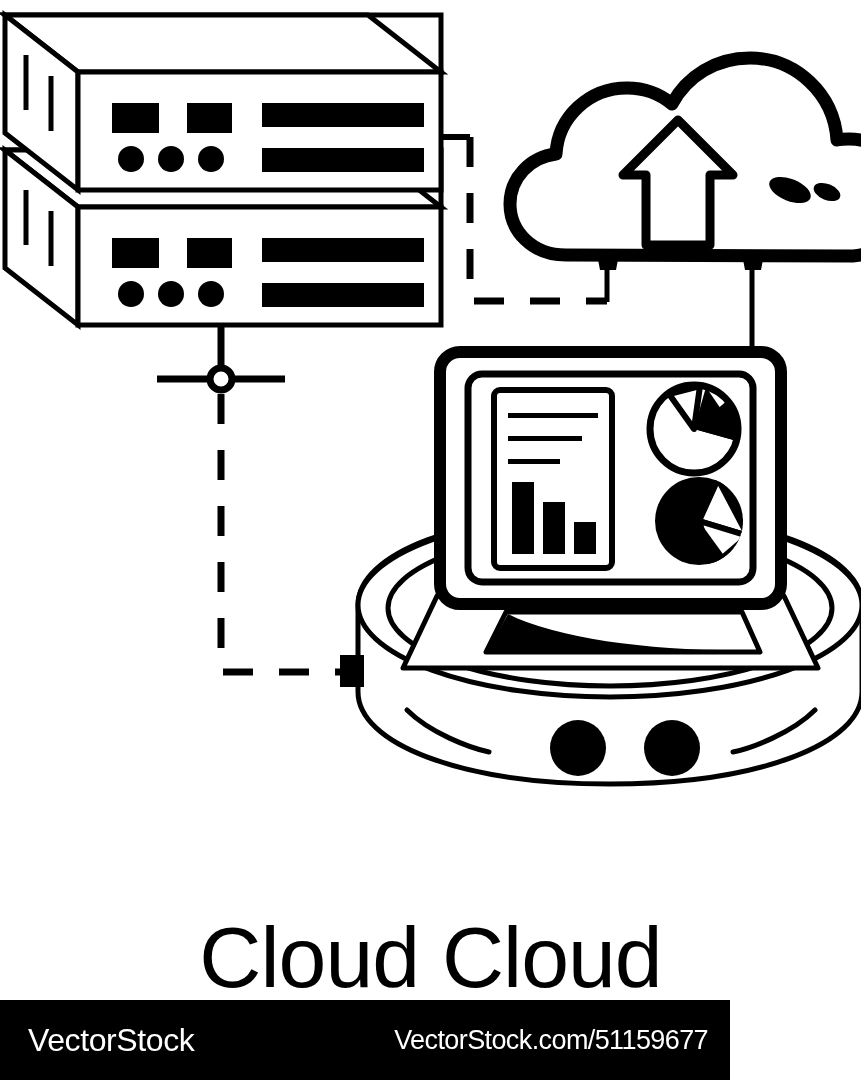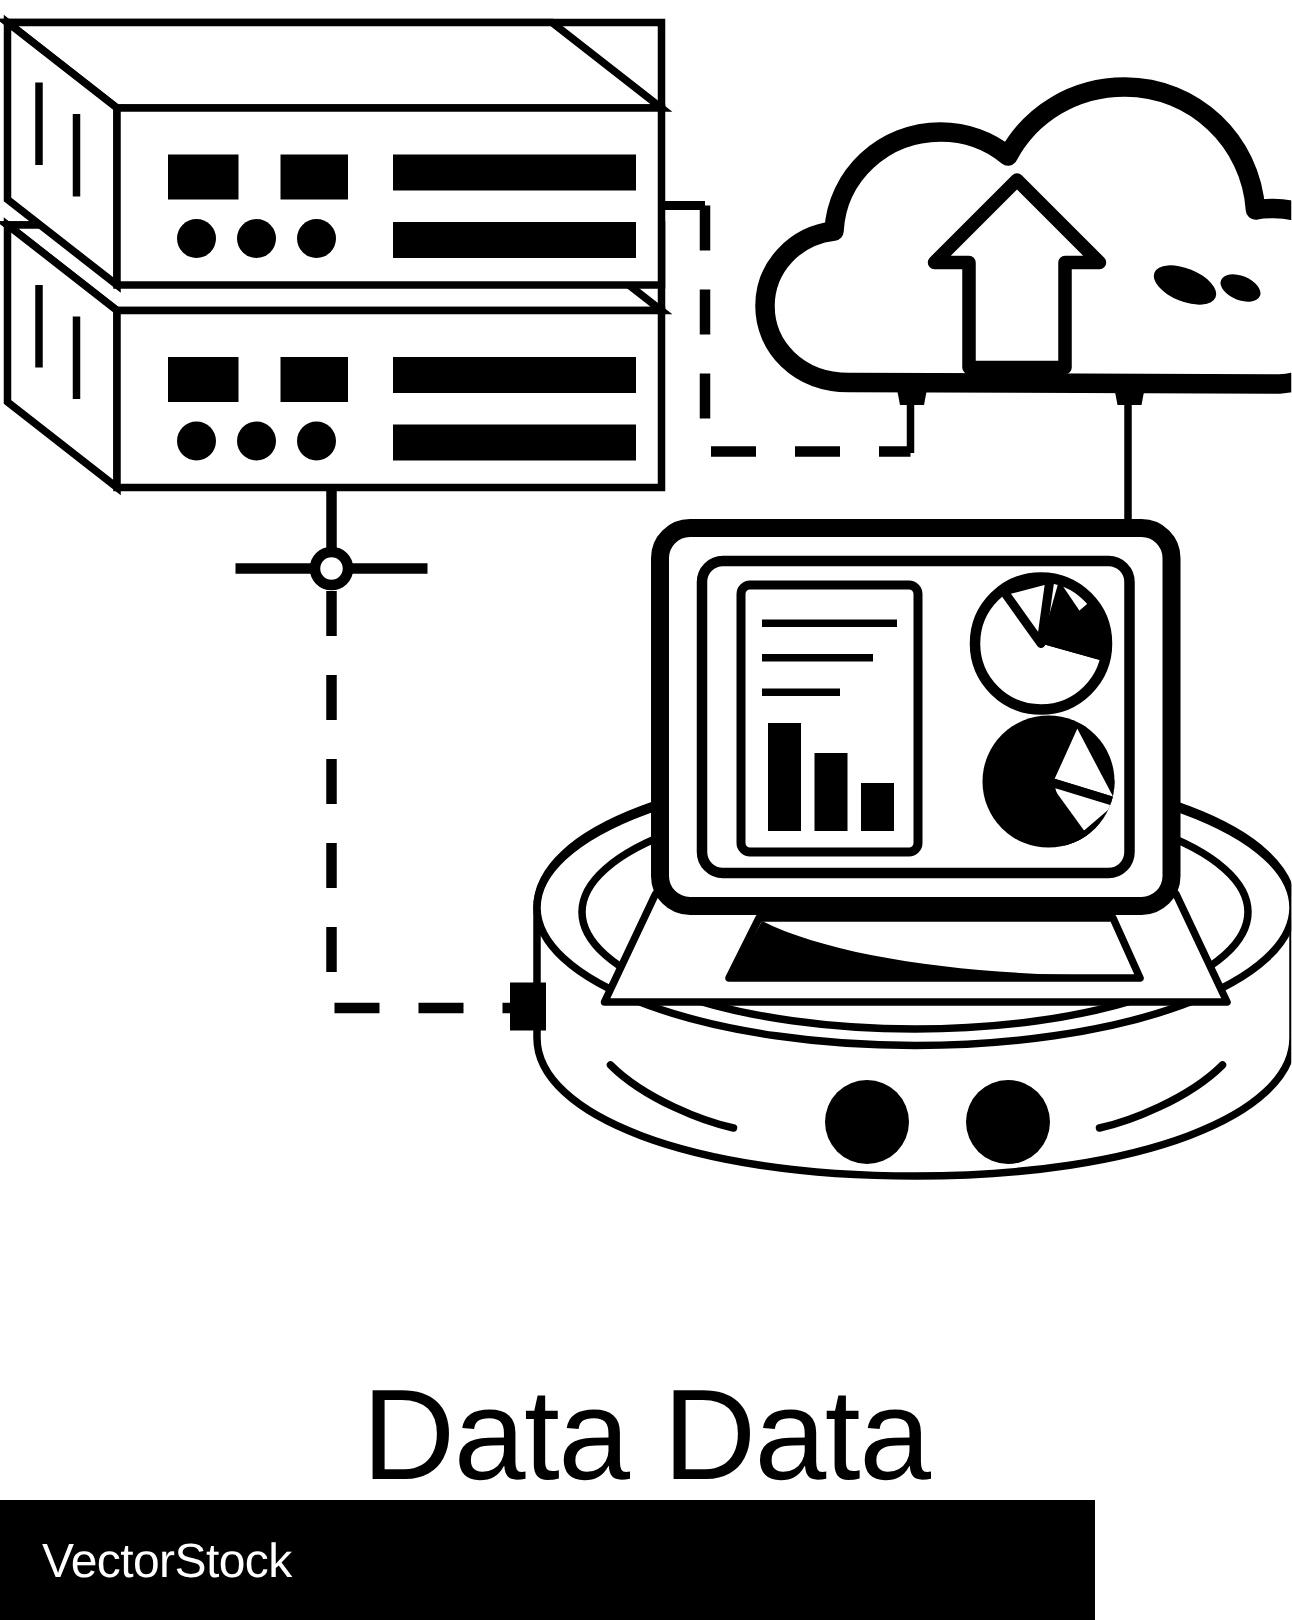--- a/index.html
+++ b/index.html
@@ -238,20 +238,21 @@
           <path d="M699 521 L718 479 L748 536 Z" fill="#ffffff" stroke="#000000" stroke-width="6" stroke-linejoin="round"></path>
           <path d="M699 521 L748 536 L713 566 Z" fill="#ffffff" stroke="#000000" stroke-width="6" stroke-linejoin="round"></path>
           <path d="M699 521 L712 566 L728 561 Z" fill="#000000"></path>
         </g>
       </g>
     </g>
 
   </svg>
 
   <div id="title-wrap">
-    <div id="title-text">Data Data</div>
+    <div id="title-text">Cloud Cloud</div>
   </div>
 
   <div id="watermark-bar">
     <div id="wm-brand">VectorStock</div>
+    <div id="wm-url">VectorStock.com/51159677</div>
   </div>
 
 </div>
 
 </body></html>

